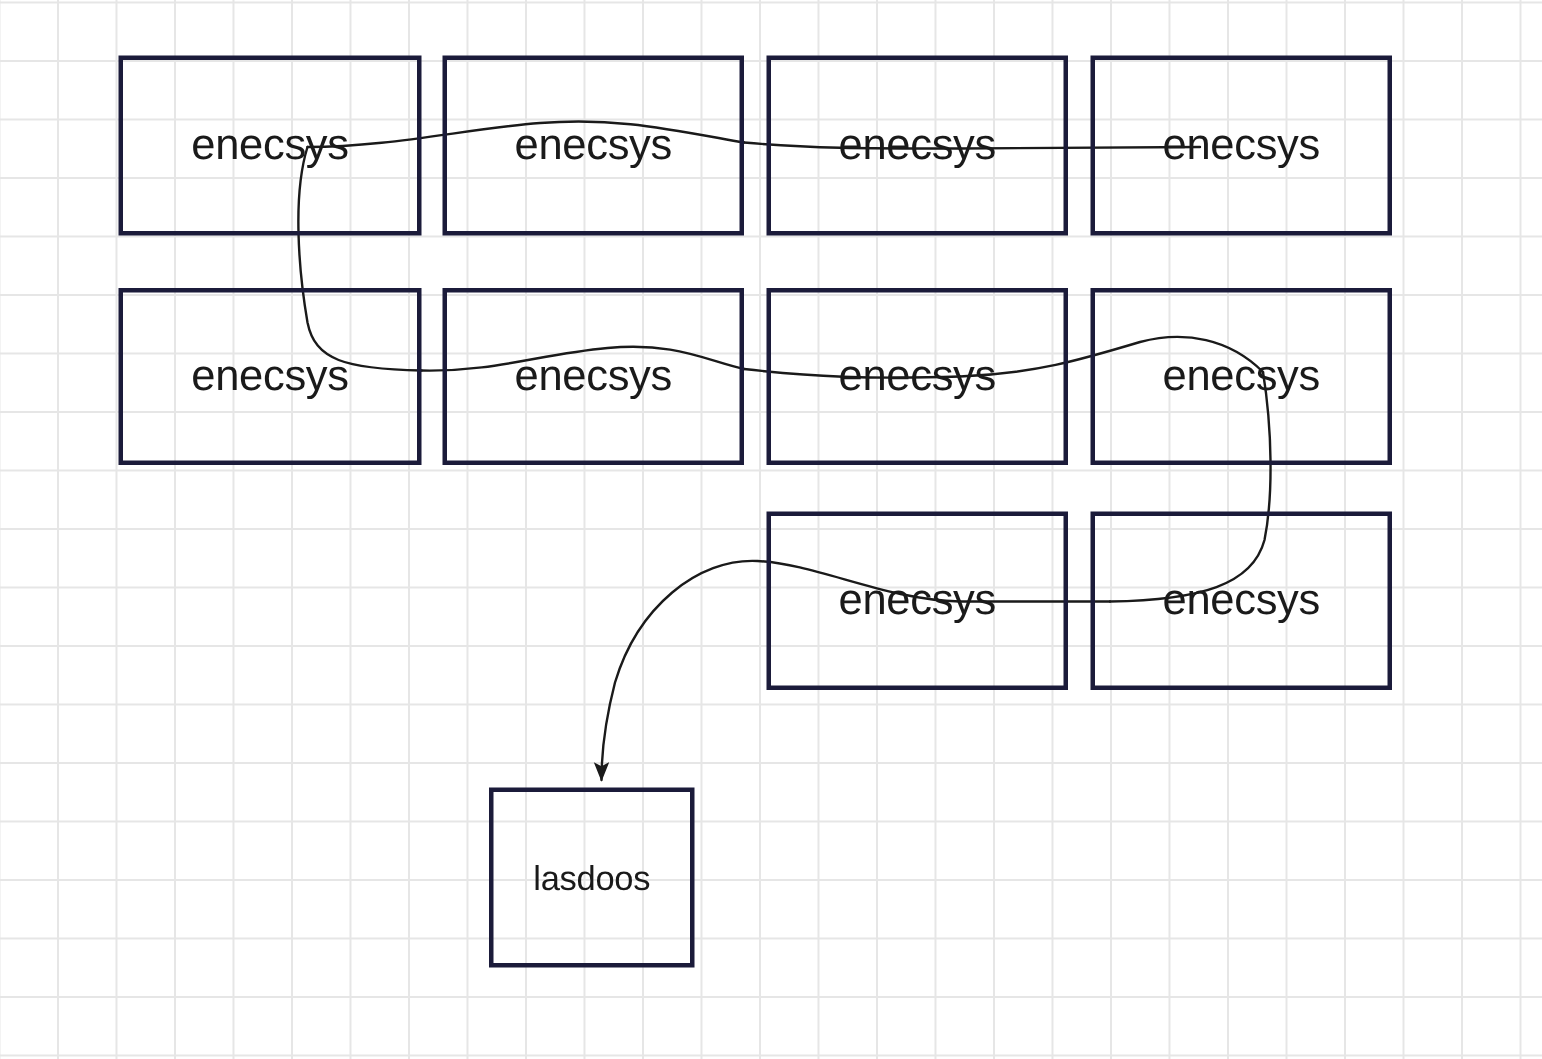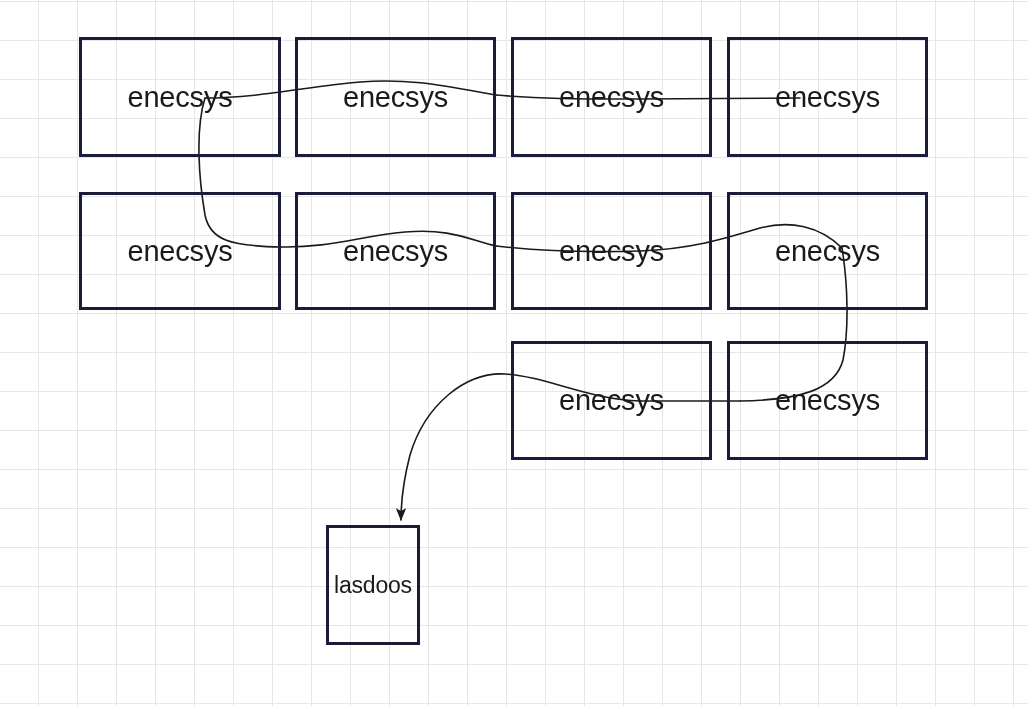--- a/index.html
+++ b/index.html
@@ -102,18 +102,18 @@
       </div>
       <div class="node" style="left: 727px; top: 192px; width: 201px; height: 118px; border-color: rgb(27, 27, 58); border-width: 3px;">
         <span class="node-label" style="color: rgb(26, 26, 26);">enecsys</span>
       </div>
       <div class="node" style="left: 511px; top: 341px; width: 201px; height: 119px; border-color: rgb(27, 27, 58); border-width: 3px;">
         <span class="node-label" style="color: rgb(26, 26, 26);">enecsys</span>
       </div>
       <div class="node" style="left: 727px; top: 341px; width: 201px; height: 119px; border-color: rgb(27, 27, 58); border-width: 3px;">
         <span class="node-label" style="color: rgb(26, 26, 26);">enecsys</span>
       </div>
-      <div class="node small" style="left: 326px; top: 525px; width: 94px; height: 120px; border-color: rgb(27, 27, 58); border-width: 3px; text-align: center;">
+      <div class="node small" style="left: 326px; top: 525px; width: 137px; height: 120px; border-color: rgb(27, 27, 58); border-width: 3px; text-align: center;">
         <span class="node-label" style="color: rgb(26, 26, 26);">lasdoos</span>
       </div>
     </div>
 
 </div>
 
 </body></html>

